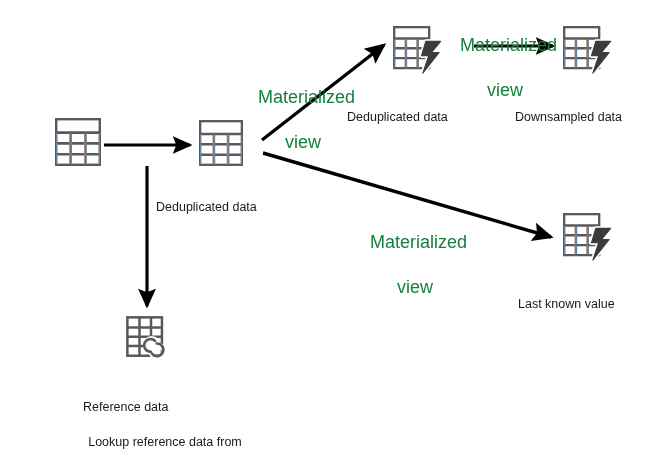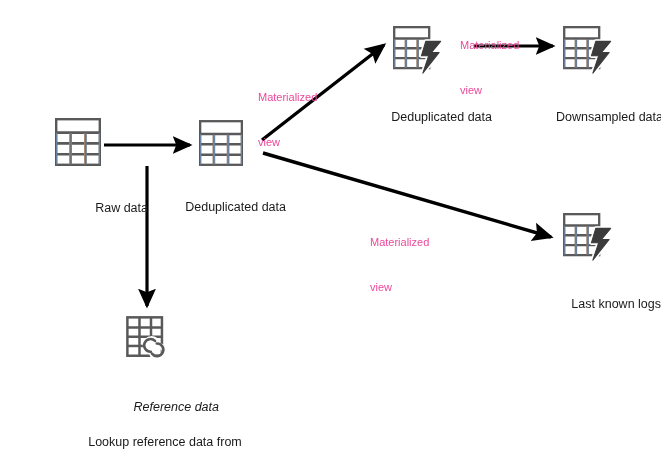--- a/index.html
+++ b/index.html
@@ -21,31 +21,32 @@
   .node {
     position: absolute;
   }
   .icon-wrap {
     position: absolute;
     left: 0;
     top: 0;
   }
   .label {
     position: absolute;
-    text-align: right;
+    text-align: left;
     color: #1a1a1a;
     font-size: 12.5px;
     line-height: 15px;
     white-space: pre;
     font-family: "Liberation Sans", sans-serif;
   }
   .edge-label {
     position: absolute;
-    color: #ec4899;
-    font-size: 11px;
+    text-align: center;
+    color: #15803d;
+    font-size: 18px;
     line-height: 15px;
     white-space: pre;
     font-family: "Liberation Sans", sans-serif;
   }
   .caption {
     position: absolute;
     text-align: center;
     color: #1a1a1a;
     font-size: 12.5px;
     line-height: 15.5px;
@@ -100,21 +101,20 @@
         <line x1="30.4" y1="14.6" x2="30.4" y2="46.8" stroke="#595959" stroke-width="2.6"></line>
         <line x1="1.8" y1="14.8" x2="1.8" y2="46.4" stroke="#7da7d9" stroke-width="1" opacity="0.75"></line>
         <line x1="16.2" y1="15.2" x2="16.2" y2="46.4" stroke="#7da7d9" stroke-width="0.9" opacity="0.7"></line>
         <line x1="31.0" y1="15.2" x2="31.0" y2="46.4" stroke="#7da7d9" stroke-width="0.9" opacity="0.7"></line>
         <line x1="14.8" y1="15.2" x2="14.8" y2="46.4" stroke="#d9a27d" stroke-width="0.9" opacity="0.7"></line>
         <line x1="29.6" y1="15.2" x2="29.6" y2="46.4" stroke="#d9a27d" stroke-width="0.9" opacity="0.7"></line>
         <line x1="44.2" y1="14.8" x2="44.2" y2="46.4" stroke="#7da7d9" stroke-width="1" opacity="0.75"></line>
       </svg>
     </span>
     <div class="label" style="left:-47px; top:53px; width:140px;">
-      <div>Raw data</div>
     </div>
   </div>
 
   <div class="node" style="left:199px; top:120px;">
     <span class="icon-wrap">
       <svg class="iconsvg" width="44" height="46" viewBox="0 0 46 48" xmlns="http://www.w3.org/2000/svg">
         <rect x="1.2" y="1.2" width="43.6" height="45.6" fill="none" stroke="#595959" stroke-width="2.4"></rect>
         <rect x="4.6" y="4.6" width="36.8" height="7.4" fill="#ffffff" stroke="none"></rect>
         <line x1="1.2" y1="14.6" x2="44.8" y2="14.6" stroke="#595959" stroke-width="2.6"></line>
         <line x1="1.2" y1="25.4" x2="44.8" y2="25.4" stroke="#595959" stroke-width="2.6"></line>
@@ -204,42 +204,42 @@
           <line x1="26.1" y1="13.6" x2="26.1" y2="43.4" stroke="#7da7d9" stroke-width="0.8" opacity="0.7"></line>
           <line x1="12.7" y1="13.6" x2="12.7" y2="43.4" stroke="#d9a27d" stroke-width="0.8" opacity="0.7"></line>
           <line x1="24.9" y1="13.6" x2="24.9" y2="43.4" stroke="#d9a27d" stroke-width="0.8" opacity="0.7"></line>
           <line x1="37.0" y1="13.4" x2="37.0" y2="43.4" stroke="#7da7d9" stroke-width="0.9" opacity="0.75"></line>
         </g>
         <path d="M34.0,16.0 L49.5,16.0 L40.0,27.5 L48.0,27.5 L31.0,49.0 L37.0,31.0 L29.5,31.0 Z" fill="#ffffff" stroke="#ffffff" stroke-width="4.5" stroke-linejoin="round"></path>
         <path d="M34.0,16.0 L49.5,16.0 L40.0,27.5 L48.0,27.5 L31.0,49.0 L37.0,31.0 L29.5,31.0 Z" fill="#3b3b3b" stroke="#3b3b3b" stroke-width="1.1" stroke-linejoin="round"></path>
       </svg>
     </span>
     <div class="label" style="left:-45px; top:54px; width:143px;">
-      <div>Last known logs</div>
+      <div>Last known value</div>
     </div>
   </div>
 
   <div class="node" style="left:126px; top:316px;">
     <span class="icon-wrap">
       <svg class="iconsvg" width="50" height="48" viewBox="0 0 52 50" xmlns="http://www.w3.org/2000/svg">
         <g stroke="#595959" fill="none">
           <rect x="1.4" y="1.4" width="36.0" height="40.0" stroke-width="2.6"></rect>
           <line x1="1.4" y1="12.0" x2="37.4" y2="12.0" stroke-width="2.6"></line>
           <line x1="1.4" y1="21.6" x2="37.4" y2="21.6" stroke-width="2.6"></line>
           <line x1="1.4" y1="31.2" x2="22.0" y2="31.2" stroke-width="2.6"></line>
           <line x1="14.0" y1="1.4" x2="14.0" y2="41.4" stroke-width="2.6"></line>
           <line x1="26.0" y1="1.4" x2="26.0" y2="21.6" stroke-width="2.6"></line>
         </g>
         <path d="M26.5,36.5 a6.4,6.4 0 1 1 6.6,-6.6" fill="none" stroke="#ffffff" stroke-width="6" stroke-linecap="round"></path>
         <path d="M34.0,31.0 a6.6,6.6 0 1 1 -7.0,7.0" fill="none" stroke="#ffffff" stroke-width="6" stroke-linecap="round"></path>
         <path d="M30.2,26.0 a6.6,6.6 0 1 0 -4.4,11.2" fill="none" stroke="#595959" stroke-width="2.7" stroke-linecap="round"></path>
         <path d="M32.0,28.6 a6.6,6.6 0 1 1 -5.0,10.6" fill="none" stroke="#595959" stroke-width="2.7" stroke-linecap="round"></path>
       </svg>
     </span>
-    <div class="label" style="left:-43px; top:54px; width:136px;font-style:italic;">
+    <div class="label" style="left:-43px; top:54px; width:136px;">
       <div>Reference data</div>
     </div>
   </div>
 
   <div class="caption" style="left:60px; top:404px; width:210px;">
     <div>Lookup reference data from</div>
     
     
   </div>
 

